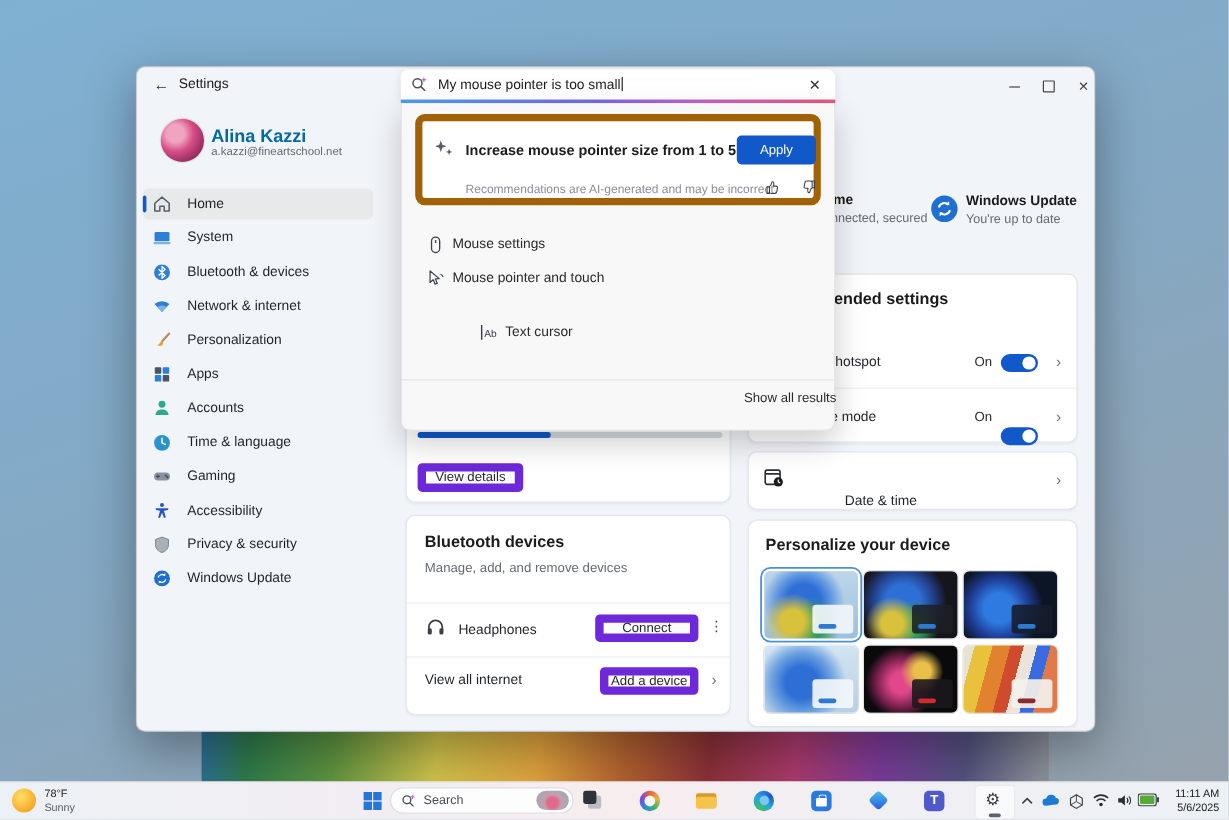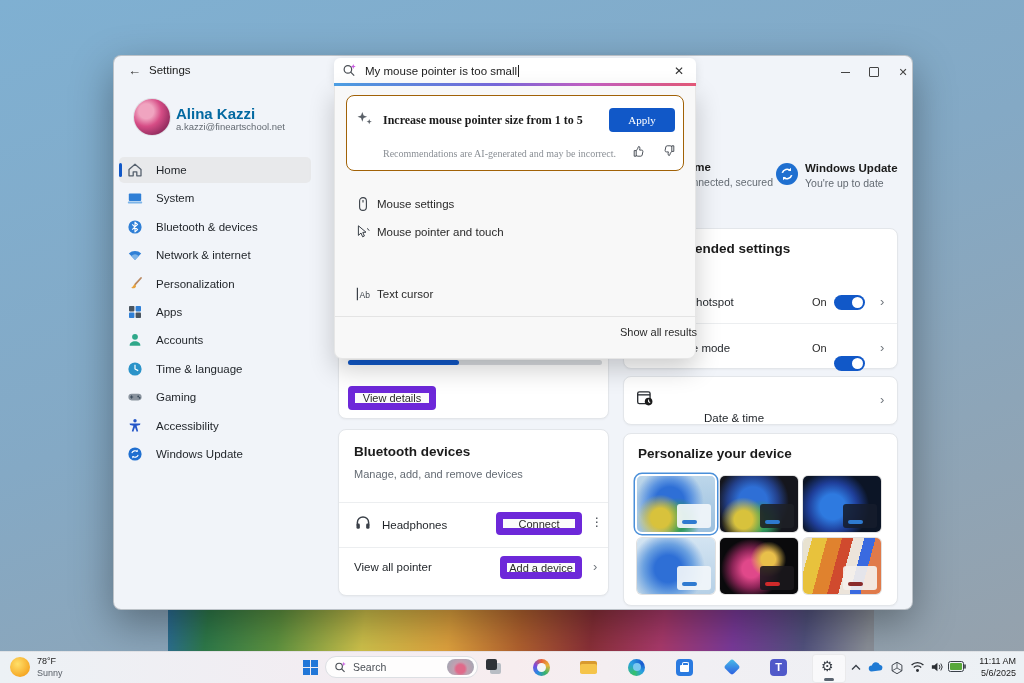--- a/index.html
+++ b/index.html
@@ -19,21 +19,21 @@
   
   #searchbox{left:220px;top:2px;width:362px;height:25px;background:#fff;border-radius:6px 6px 0 0;
     box-shadow:0 2px 10px rgba(0,0,0,.10);display:flex;align-items:center;padding:0 8px;box-sizing:border-box;}
   #searchquery{font-size:11.5px;color:#1b1b1b;margin-left:8px;flex:1;white-space:nowrap;overflow:hidden;}
   .caret{display:inline-block;width:1px;height:12px;background:#222;vertical-align:-2px;margin-left:1px;}
   #gradline{left:220px;top:27px;width:362px;height:2.5px;
     background:linear-gradient(90deg,#4da2e8,#7a6ae0 45%,#c862c8 70%,#e85a7a 100%);}
   
   #dropdown{left:220px;top:29.5px;width:362px;height:273px;background:#f8f8f8;border:1px solid #e6e6e6;border-top:none;
     border-radius:0 0 8px 8px;box-shadow:0 10px 26px rgba(0,0,0,.20);z-index:60;box-sizing:border-box;}
-  #reccard{left:11px;top:9px;width:338px;height:76px;background:#fff;border:1px solid #a16207;border-radius:8px;box-sizing:border-box;font-family:Liberation Serif, serif;}
+  #reccard{left:11px;top:9px;width:338px;height:76px;background:#fff;border:6px solid #a16207;border-radius:8px;box-sizing:border-box;}
   #rectitle{left:36px;top:17px;font-size:12px;font-weight:700;color:#1b1b1b;}
   #applybtn{left:262px;top:12px;width:66px;height:24px;background:#1158c8;color:#fff;font-size:11px;
     border-radius:4px;display:flex;align-items:center;justify-content:center;}
   #disclaimer{left:36px;top:52px;font-size:10px;color:#8a8f95;}
   .resrow{left:0;width:362px;height:28px;display:flex;align-items:center;}
   .resrow .ric{margin-left:20px;width:16px;height:16px;}
   .resrow .rlab{margin-left:6px;font-size:11.5px;color:#2a2a2a;}
   #ddsep{left:0;top:230px;width:362px;height:1px;background:#e4e4e4;}
   #showall{left:0;top:240px;width:362px;text-align:right;font-size:11px;color:#2a2a2a;}
   
@@ -141,21 +141,21 @@
     <div class="abs sep" style="left:225px;top:446px;width:269px;"></div>
     <svg class="abs" style="left:240px;top:457px;" width="18" height="18" viewBox="0 0 16 16">
       <path d="M3 11 V8.5 a5 5 0 0 1 10 0 V11" fill="none" stroke="#3a4048" stroke-width="1.3"></path>
       <rect x="2.2" y="9.4" width="3" height="4.6" rx="1.2" fill="#3a4048"></rect>
       <rect x="10.8" y="9.4" width="3" height="4.6" rx="1.2" fill="#3a4048"></rect>
     </svg>
     <div class="abs rowlab" style="left:268px;top:463px;">Headphones</div>
     <div class="abs btn" style="left:382px;top:456px;width:86px;height:23px;">Connect</div>
     <div class="abs" style="left:477px;top:459px;font-size:12px;color:#3a4048;">⋮</div>
     <div class="abs sep" style="left:225px;top:491px;width:269px;"></div>
-    <div class="abs rowlab" style="left:240px;top:505px;">View all pointer</div>
+    <div class="abs rowlab" style="left:240px;top:505px;">View all internet</div>
     <div class="abs btn" style="left:386px;top:500px;width:82px;height:23px;">Add a device</div>
     <div class="abs chev" style="left:479px;top:504px;">›</div>
 
     <div class="abs card" style="left:509px;top:172px;width:275px;height:141px;"></div>
     <div class="abs cardtitle" style="left:524px;top:185px;">Recommended settings</div>
     <div class="abs rowlab" style="left:545px;top:240px;">Mobile hotspot</div>
     <div class="abs onlab" style="left:698px;top:240px;">On</div>
     <div class="abs toggle" style="left:720px;top:239px;"></div>
     <div class="abs chev" style="left:766px;top:239px;">›</div>
     <div class="abs sep" style="left:510px;top:267px;width:273px;"></div>
@@ -279,20 +279,26 @@
             <circle cx="12.6" cy="8.8" r="0.9" fill="#3a4a5a"></circle>
           </svg>
         <span class="nlab">Gaming</span>
       </div>
       <div class="navitem">
         <svg class="nic" viewBox="0 0 16 16">
             <circle cx="8" cy="2.8" r="1.7" fill="#2456c8"></circle>
             <path d="M2.6 5.6 H13.4 L13 7 L9.6 7.7 L11.2 13.2 L9.7 13.7 L8 9.2 L6.3 13.7 L4.8 13.2 L6.4 7.7 L3 7 Z" fill="#2456c8"></path>
           </svg>
         <span class="nlab">Accessibility</span>
+      </div>
+      <div class="navitem">
+        <svg class="nic" viewBox="0 0 16 16">
+            <path d="M8 1.6 L13.4 3.6 V8 c0 3.4-2.4 5.5-5.4 6.4 C5 13.5 2.6 11.4 2.6 8 V3.6 Z" fill="#a8b0b9" stroke="#7a8591" stroke-width="0.8"></path>
+          </svg>
+        <span class="nlab">Privacy &amp; security</span>
       </div>
       <div class="navitem">
         <svg class="nic" viewBox="0 0 16 16">
             <circle cx="8" cy="8" r="6.6" fill="#1f6fd0"></circle>
             <path d="M4.8 7.2 a3.4 3.4 0 0 1 5.6-1.5 M11.2 8.8 a3.4 3.4 0 0 1 -5.6 1.5" fill="none" stroke="#fff" stroke-width="1.1"></path>
             <path d="M10.7 3.6 L10.7 5.8 L8.6 5.6 Z M5.3 12.4 L5.3 10.2 L7.4 10.4 Z" fill="#fff"></path>
           </svg>
         <span class="nlab">Windows Update</span>
       </div>
     </div>
@@ -323,21 +329,21 @@
           </svg>
         <span class="rlab">Mouse settings</span>
       </div>
       <div class="resrow abs" style="top:132.5px;">
         <svg class="ric" viewBox="0 0 16 16">
             <path d="M3.4 1.8 L3.4 11.4 L6 9 L7.6 12.8 L9.4 12 L7.8 8.4 L11 8.2 Z" fill="none" stroke="#3a4048" stroke-width="1" stroke-linejoin="round"></path>
             <path d="M12 4.5 a3.6 3.6 0 0 1 2.2 2.2" fill="none" stroke="#3a4048" stroke-width="1"></path>
           </svg>
         <span class="rlab">Mouse pointer and touch</span>
       </div>
-      <div class="resrow abs" style="top:194px;">
+      <div class="resrow abs" style="top:177px;margin-left:44px;">
         <svg class="ric" viewBox="0 0 16 16">
             <line x1="2.4" y1="1.8" x2="2.4" y2="14.2" stroke="#3a4048" stroke-width="1.2"></line>
             <text x="4.6" y="11.5" font-size="8.5" fill="#3a4048" font-family="Liberation Sans, sans-serif">Ab</text>
           </svg>
         <span class="rlab">Text cursor</span>
       </div>
 
       <div id="ddsep" class="abs"></div>
       <div id="showall" class="abs">Show all results</div>
     </div>

